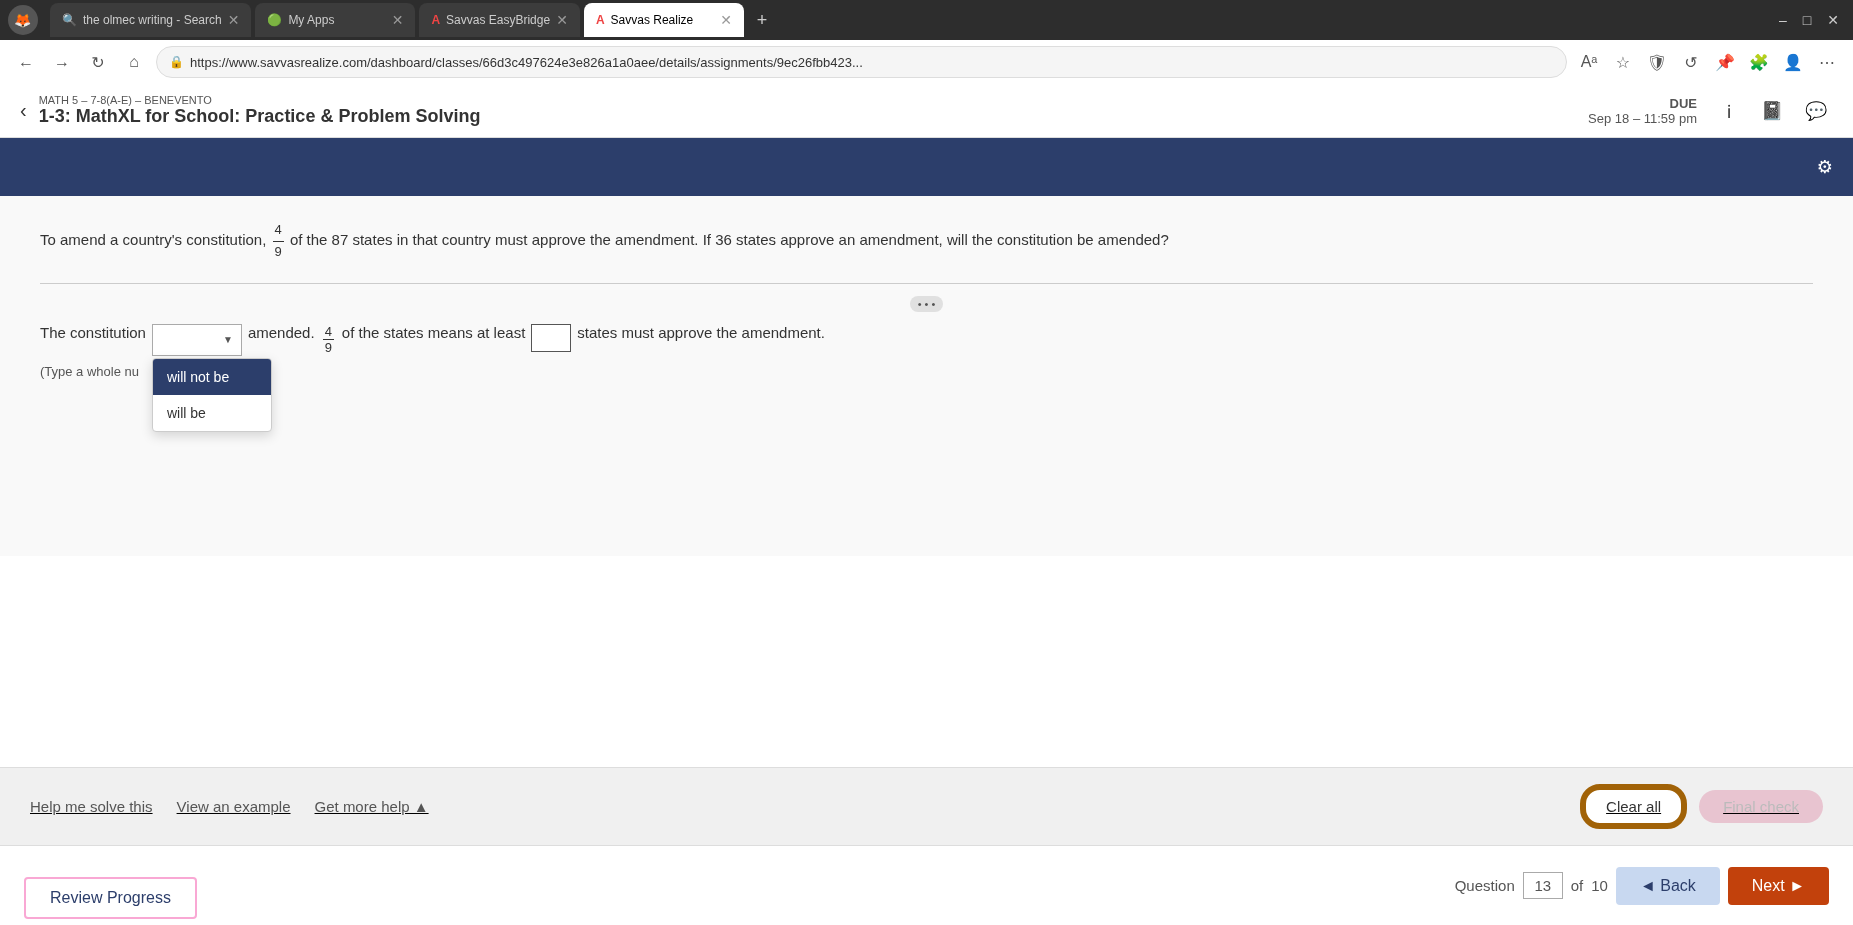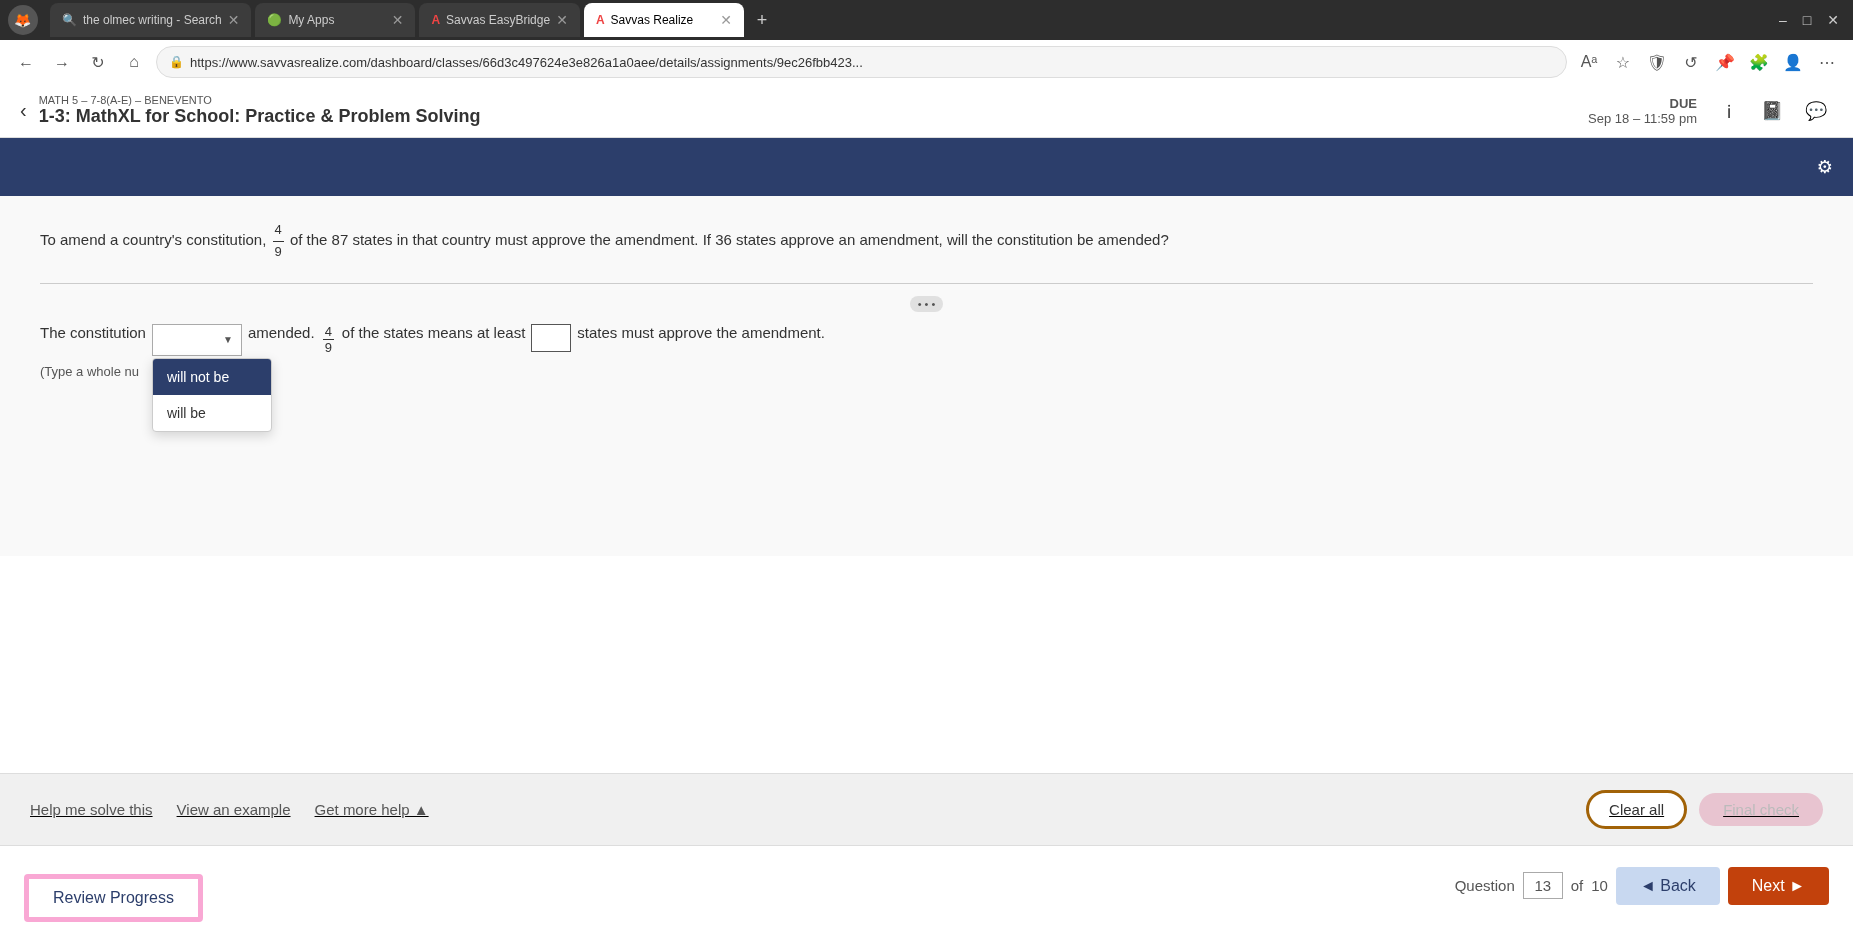--- a/index.html
+++ b/index.html
@@ -256,21 +256,21 @@
       font-size: 15px; color: #555;
       cursor: pointer;
       text-decoration: none;
       background: none; border: none;
     }
     .toolbar-right {
       margin-left: auto;
       display: flex; gap: 12px; align-items: center;
     }
     .clear-all-btn {
-      border: 3px solid #a16207;
+      border: 6px solid #a16207;
       background: #fff;
       border-radius: 20px;
       padding: 8px 20px;
       font-size: 15px;
       cursor: pointer;
       color: #333;
     }
     .final-check-btn {
       background: #e8c4d0;
       border: none;
@@ -285,21 +285,21 @@
     .bottom-nav {
       position: absolute;
       bottom: 0; left: 0; right: 0;
       background: #fff;
       border-top: 1px solid #ddd;
       height: 80px;
       display: flex; align-items: center;
       padding: 0 24px;
     }
     .review-btn {
-      border: 5px solid #f9a8d4;
+      border: 2px solid #f9a8d4;
       background: #fff;
       border-radius: 4px;
       padding: 10px 24px;
       font-size: 16px;
       color: #2c3e6b;
       cursor: pointer;
       margin-top: 24px;
     }
     .question-counter {
       margin-left: auto;

